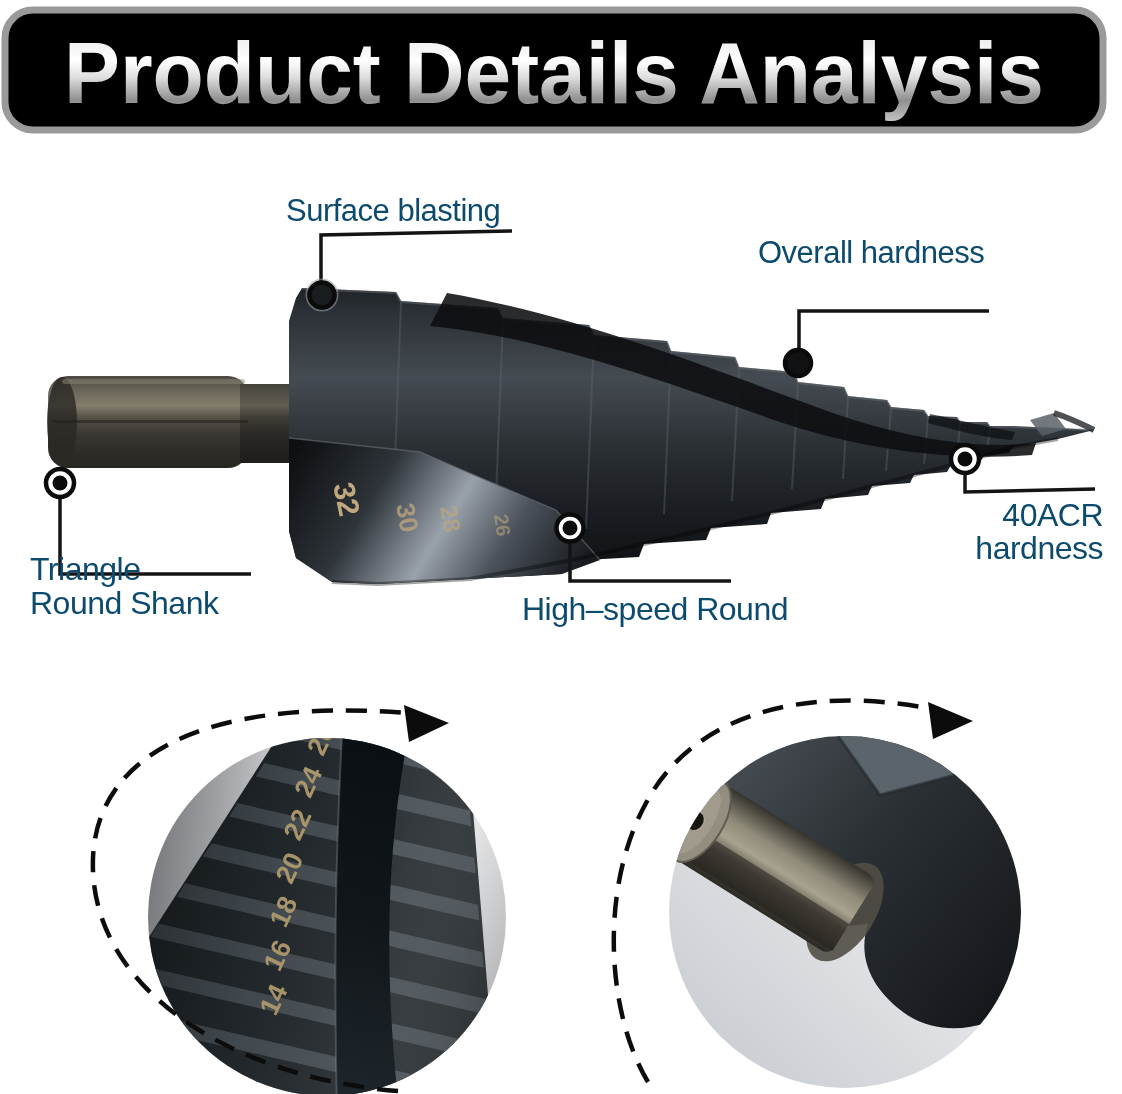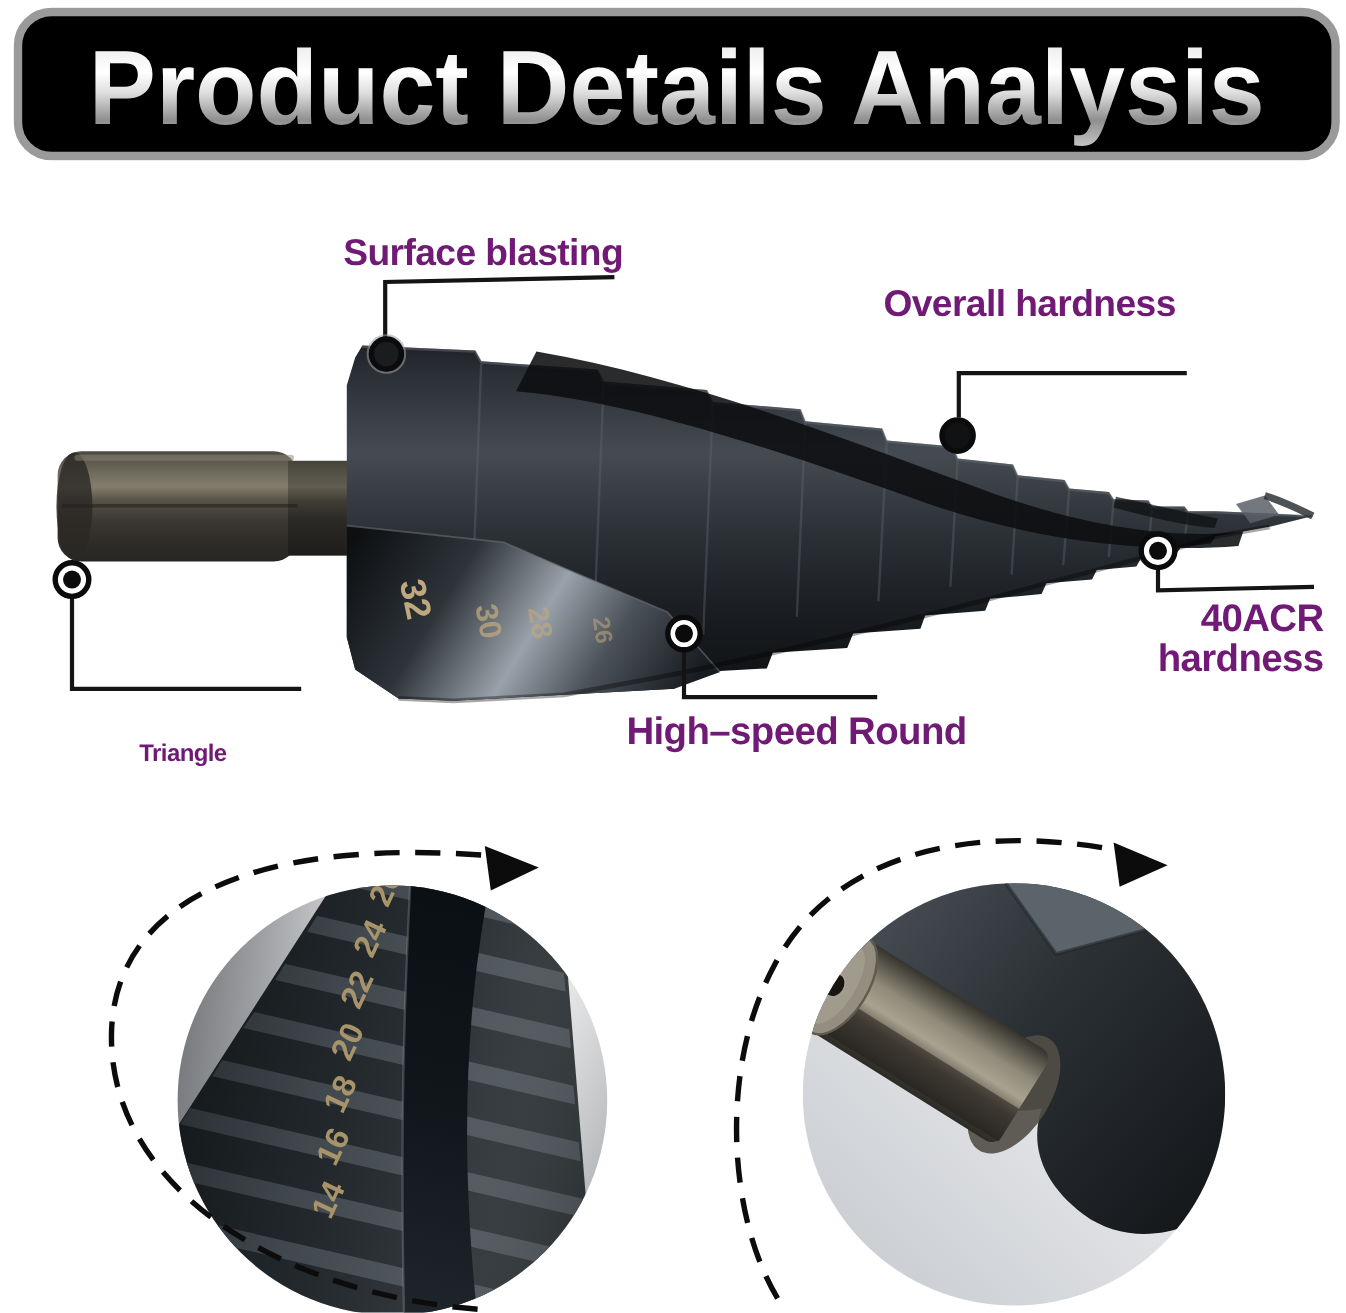--- a/index.html
+++ b/index.html
@@ -1,23 +1,23 @@
 <!DOCTYPE html>
 <html><head>
 <meta charset="utf-8">
 <style>
   html,body{margin:0;padding:0;background:#ffffff;}
   .page{position:relative;width:1122px;height:1094px;background:#ffffff;overflow:hidden;
         font-family:"Liberation Sans",sans-serif;}
-  .banner{position:absolute;left:11px;top:6px;width:1106px;height:128px;}
+  .banner{position:absolute;left:1px;top:6px;width:1106px;height:128px;}
   .layer{position:absolute;left:0;top:0;width:1122px;height:1094px;}
-  .label{position:absolute;font-weight:700;color:#701a75;letter-spacing:-0.5px;z-index:5;}
+  .label{position:absolute;font-weight:400;color:#0c4a6e;letter-spacing:-0.5px;z-index:5;}
   .lbl-surface{left:286px;top:193px;font-size:31px;}
-  .lbl-overall{left:722px;top:236px;width:272px;text-align:center;font-size:31px;line-height:33px;}
-  .lbl-triangle{left:30px;top:611px;width:245px;text-align:center;font-size:20px;line-height:34px;}
+  .lbl-overall{left:758px;top:236px;width:272px;font-size:31px;line-height:33px;}
+  .lbl-triangle{left:30px;top:552px;width:245px;text-align:left;font-size:32px;line-height:34px;}
   .lbl-high{left:522px;top:591px;font-size:32px;}
   .lbl-material{left:958px;top:499px;width:145px;text-align:right;font-size:32px;line-height:33px;}
   .label span{display:block;}
   svg text{font-family:"Liberation Sans",sans-serif;}
 </style>
 </head>
 <body>
 
 <div class="page">
 
@@ -256,20 +256,21 @@
   </svg>
 
   <div class="label lbl-surface">Surface blasting</div>
 
   <div class="label lbl-overall">
     <span>Overall hardness</span>
   </div>
 
   <div class="label lbl-triangle">
     <span>Triangle</span>
+    <span>Round Shank</span>
   </div>
 
   <div class="label lbl-high">High–speed Round</div>
 
   <div class="label lbl-material">
     <span>40ACR</span>
     <span>hardness</span>
   </div>
 
 </div>

